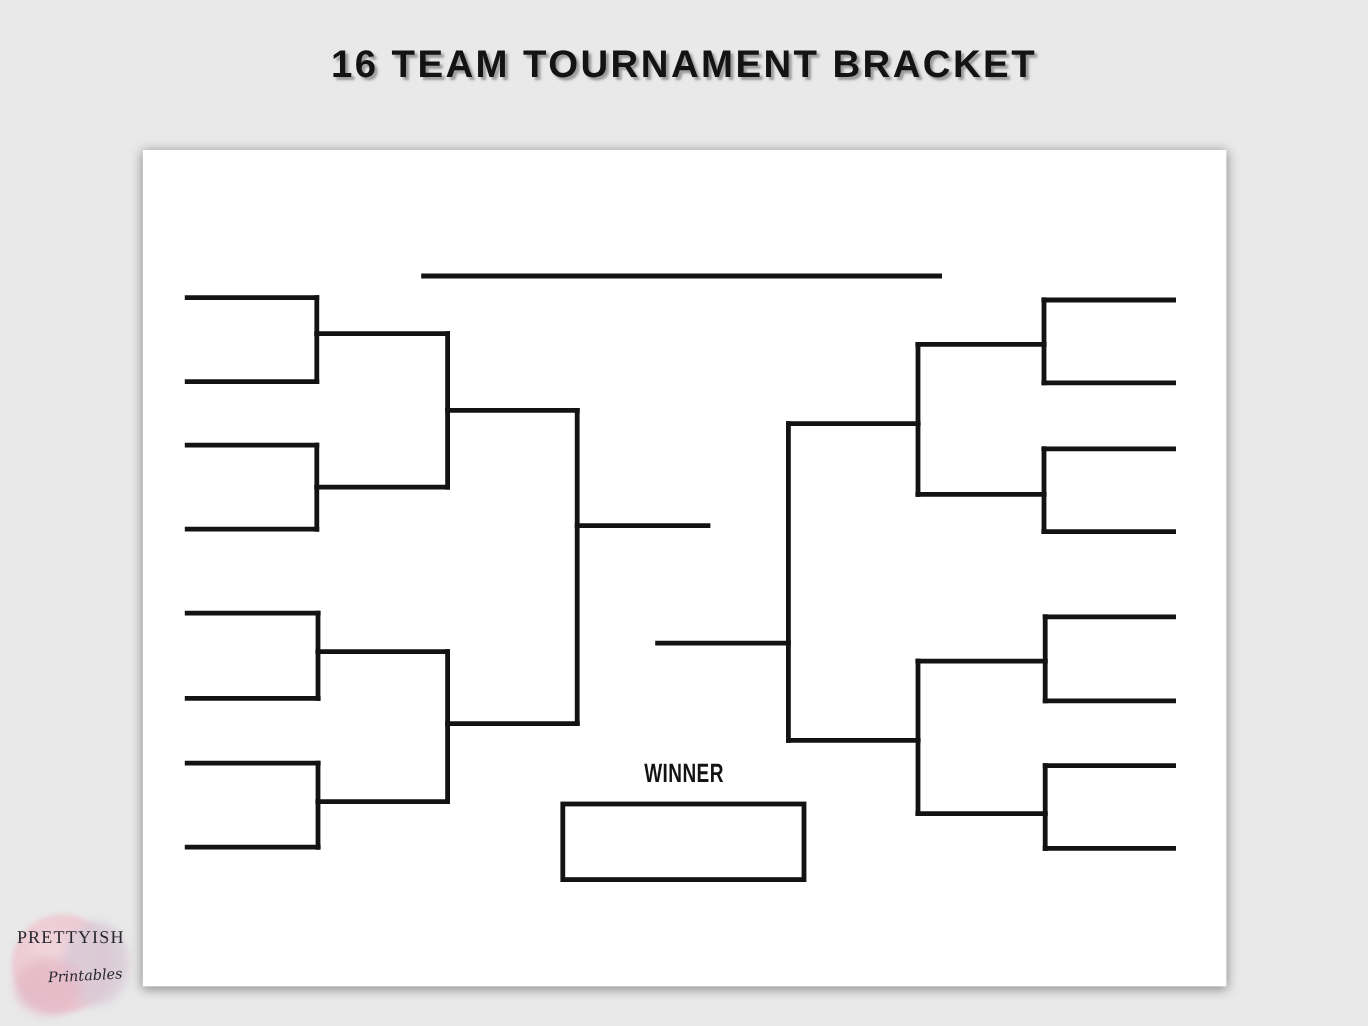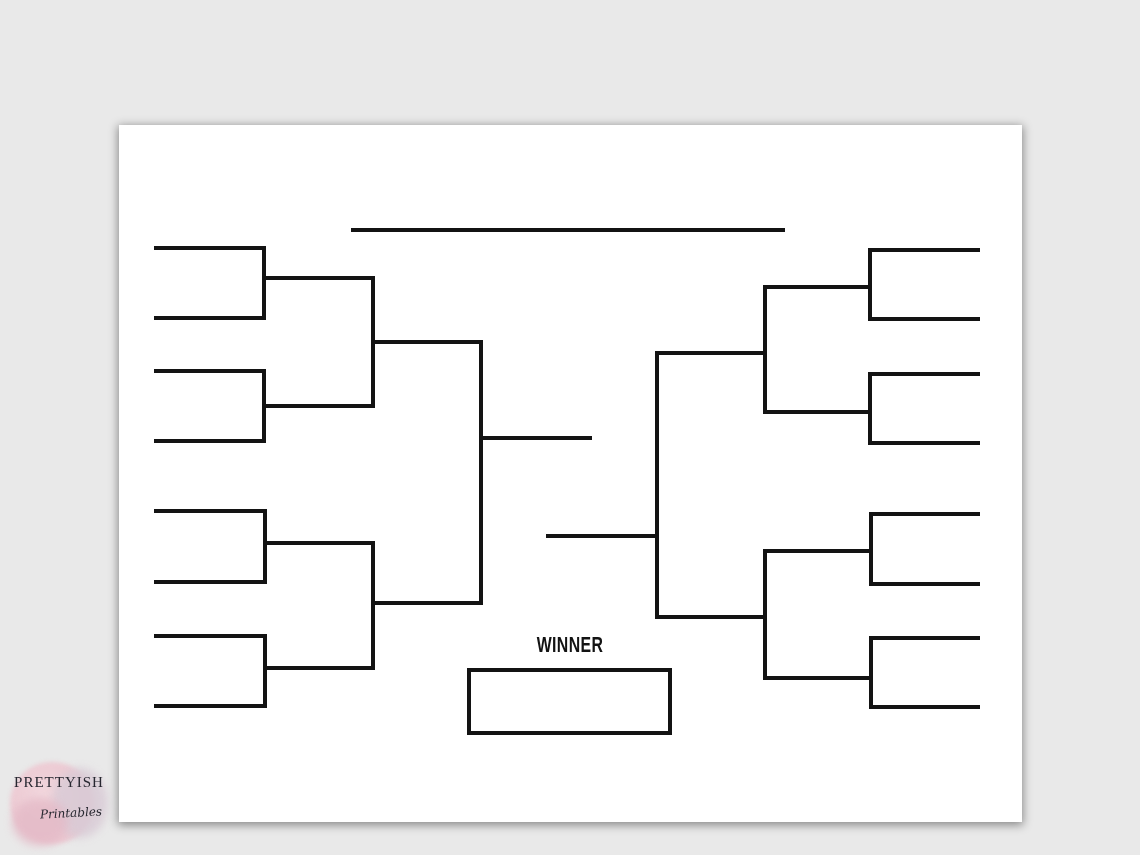--- a/index.html
+++ b/index.html
@@ -105,20 +105,21 @@
     font-size: 12px;
     color: #272730;
     transform: rotate(-3deg);
   }
 </style>
 </head>
 <body>
 
 <div id="stage" style="background: rgb(233, 233, 233);">
 
+  <h1 class="title">16 TEAM TOURNAMENT BRACKET</h1>
 
   <div class="paper" style="background: rgb(255, 255, 255);"></div>
 
   <svg id="bracket-svg" viewBox="0 0 1140 855" xmlns="http://www.w3.org/2000/svg">
       <line x1="353" y1="230" x2="783" y2="230" stroke="#131313" stroke-width="4" stroke-linecap="square"></line>
       <line x1="156" y1="248" x2="264" y2="248" stroke="#131313" stroke-width="4" stroke-linecap="square"></line>
       <line x1="156" y1="318" x2="264" y2="318" stroke="#131313" stroke-width="4" stroke-linecap="square"></line>
       <line x1="156" y1="371" x2="264" y2="371" stroke="#131313" stroke-width="4" stroke-linecap="square"></line>
       <line x1="156" y1="441" x2="264" y2="441" stroke="#131313" stroke-width="4" stroke-linecap="square"></line>
       <line x1="156" y1="511" x2="265" y2="511" stroke="#131313" stroke-width="4" stroke-linecap="square"></line>

